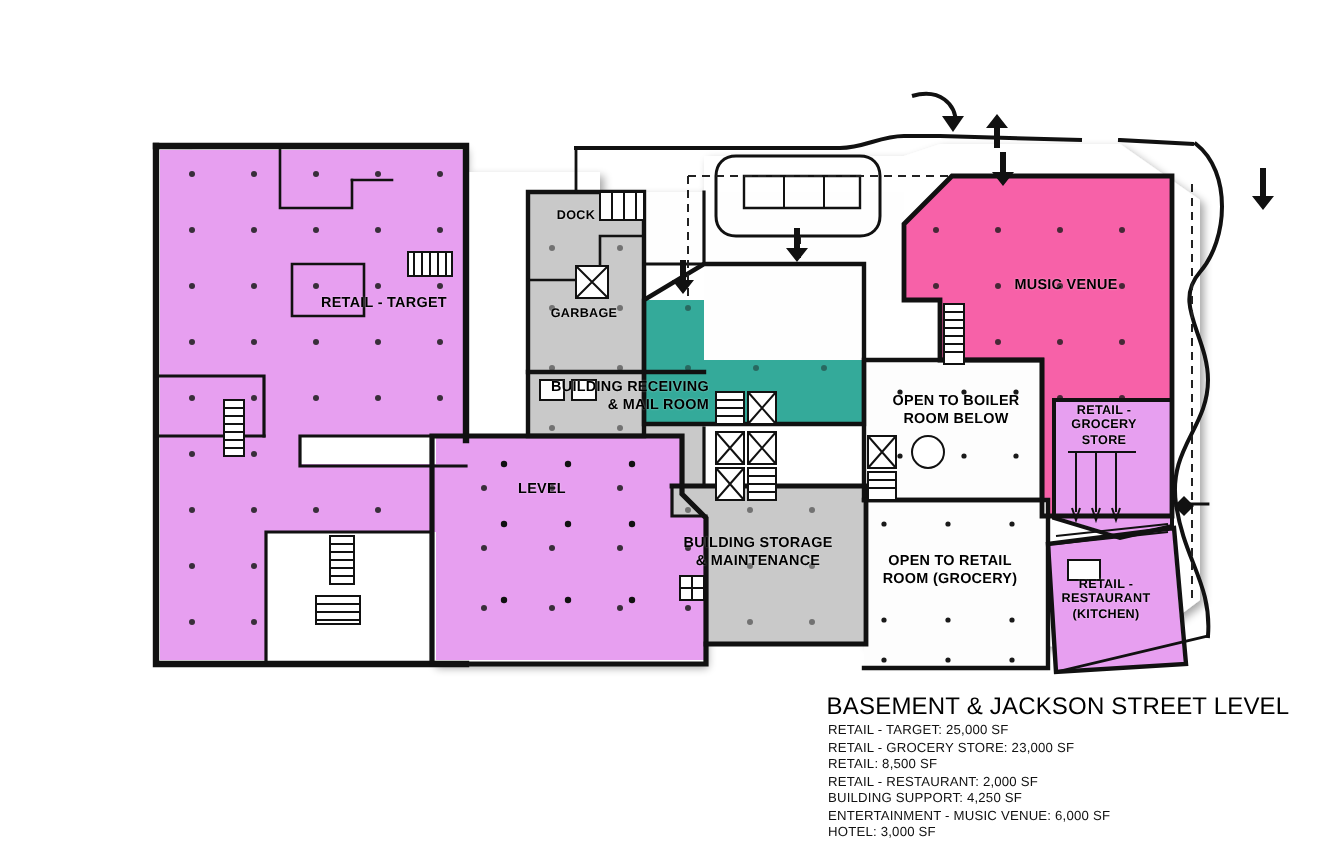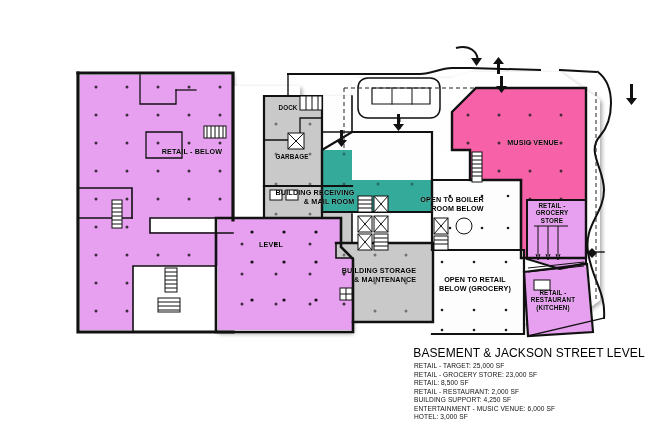--- a/index.html
+++ b/index.html
@@ -327,40 +327,40 @@
       <circle cx="252" cy="300" r="1.6"></circle>
         <circle cx="284" cy="300" r="1.6"></circle>
       <circle cx="316" cy="300" r="1.6"></circle>
     </g>
 
     <g fill="#111111">
       <path d="M592 248 l5 5 l-5 5 l-5 -5 Z"></path>
     </g>
   </svg>
 
-  <div class="room-label" style="left:192px; top:152px;">RETAIL - BELOW</div>
+  <div class="room-label" style="left:192px; top:152px;">RETAIL - TARGET</div>
 
   <div class="room-label" style="left:271px; top:245px;">LEVEL</div>
 
   <div class="room-label sm" style="left:288px; top:108px;">DOCK</div>
 
   <div class="room-label sm" style="left:292px; top:157px;">GARBAGE</div>
 
   <div class="room-label" style="left:315px; top:198px;text-align:right;">BUILDING RECEIVING
 &amp; MAIL ROOM</div>
 
-  <div class="room-label" style="left:379px; top:276px;text-align:right;">BUILDING STORAGE
+  <div class="room-label" style="left:379px; top:276px;">BUILDING STORAGE
 &amp; MAINTENANCE</div>
 
 
-  <div class="room-label" style="left:452px; top:205px;text-align:right;">OPEN TO BOILER
+  <div class="room-label" style="left:478px; top:205px;">OPEN TO BOILER
 ROOM BELOW</div>
 
   <div class="room-label" style="left:475px; top:285px;">OPEN TO RETAIL
-BELOW (GROCERY)</div>
+ROOM (GROCERY)</div>
 
   <div class="room-label" style="left:533px; top:143px;">MUSIC VENUE</div>
 
   <div class="room-label sm" style="left:552px; top:213px;">RETAIL -
 GROCERY
 STORE</div>
 
   <div class="room-label sm" style="left:553px; top:300px;">RETAIL -
 RESTAURANT
 (KITCHEN)</div>

